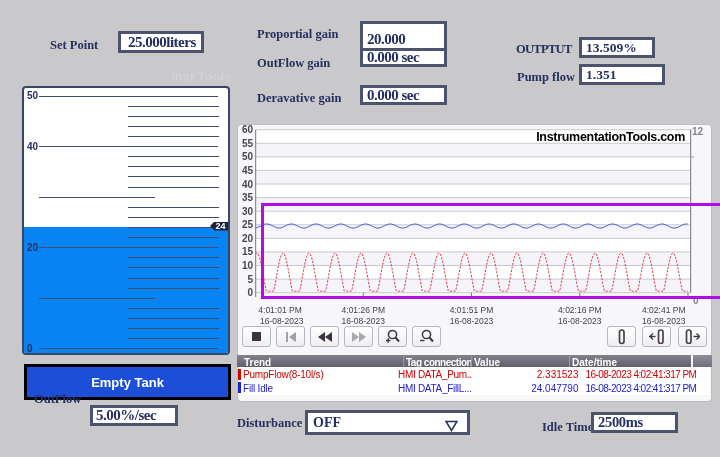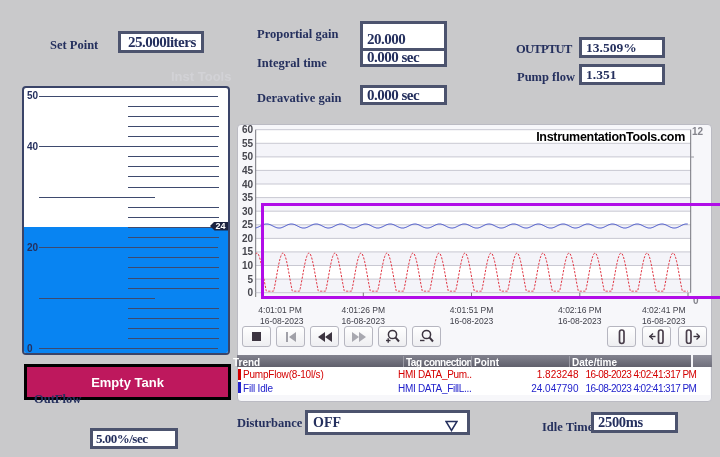--- a/index.html
+++ b/index.html
@@ -14,26 +14,26 @@
 .hc{position:absolute;top:356.5px;color:#fff;font-weight:bold;font-size:10px;white-space:nowrap}
 .cell{position:absolute;font-size:10px;white-space:nowrap}
 </style></head>
 <body>
 <div class="abs" style="left:171px;top:69px;font-size:13px;font-weight:bold;color:#d2d2d6">Inst Tools</div>
 
 <div class="lab" style="left:50px;top:37.5px">Set Point</div>
 <div class="box" style="left:118px;top:31px;width:86px;height:22px">25.000liters</div>
 <div class="lab" style="left:257px;top:26.5px">Proportial gain</div>
 <div class="box" style="left:360px;top:21px;width:87px;height:36px;padding-left:4px">20.000</div>
-<div class="lab" style="left:257px;top:55.5px">Integral time</div>
+<div class="lab" style="left:257px;top:55.5px">OutFlow gain</div>
 <div class="box" style="left:360px;top:48px;width:87px;height:19px;padding-left:4px">0.000 sec</div>
 <div class="lab" style="left:257px;top:91px">Deravative gain</div>
 <div class="box" style="left:360px;top:85px;width:87px;height:20px;padding-left:4px">0.000 sec</div>
 <div class="lab" style="left:516px;top:42px;letter-spacing:-0.7px">OUTPTUT</div>
-<div class="box" style="left:579px;top:37px;width:86px;height:21px;font-size:13.5px;letter-spacing:0;padding-left:4px">13.509%</div>
+<div class="box" style="left:579px;top:37px;width:76px;height:21px;font-size:13.5px;letter-spacing:0;padding-left:4px">13.509%</div>
 <div class="lab" style="left:517px;top:70px">Pump flow</div>
 <div class="box" style="left:579px;top:64px;width:86px;height:21px;font-size:13.5px;letter-spacing:0;padding-left:4px">1.351</div>
 
 <div class="abs" style="left:22px;top:86px;width:208px;height:269px;background:#fff;border:2px solid #3a4468;border-radius:4px;overflow:hidden">
   <div class="abs" style="left:0;top:138.5px;width:204px;height:126.5px;background:#0884f2"></div>
   <div class="tl" style="left:15px;top:260.2px;width:179px"></div>
     <div class="tl" style="left:15px;top:159.2px;width:179px"></div>
     <div class="tl" style="left:15px;top:58.1px;width:179px"></div>
     <div class="tl" style="left:15px;top:7.6px;width:179px"></div>
     <div class="tl" style="left:15px;top:209.7px;width:116px"></div>
@@ -58,24 +58,24 @@
     <div class="tl" style="left:104px;top:37.9px;width:91px"></div>
     <div class="tl" style="left:104px;top:27.8px;width:91px"></div>
     <div class="tl" style="left:104px;top:17.7px;width:91px"></div>
   <div class="tlab" style="top:3.1px">50</div>
     <div class="tlab" style="top:53.6px">40</div>
     <div class="tlab" style="top:154.7px">20</div>
     <div class="tlab" style="top:255.7px">0</div>
 </div>
 <div class="abs" style="left:210px;top:221.5px;width:18px;height:9px;background:#1c2340;color:#fff;font-size:9px;line-height:9px;font-weight:bold;text-align:center;padding-left:3px;clip-path:polygon(0 50%,25% 0,100% 0,100% 100%,25% 100%)">24</div>
 
-<div class="abs" style="left:24px;top:364px;width:207px;height:36px;background:#be185d;border:3px solid #000;color:#fff;font-weight:bold;font-size:13px;display:flex;align-items:center;justify-content:center">Empty Tank</div>
+<div class="abs" style="left:24px;top:364px;width:207px;height:36px;background:#1d4ed8;border:3px solid #000;color:#fff;font-weight:bold;font-size:13px;display:flex;align-items:center;justify-content:center">Empty Tank</div>
 
 <div class="lab" style="left:34px;top:392px">OutFlow</div>
-<div class="box" style="left:90px;top:428px;width:88px;height:21px;font-size:13px;letter-spacing:-0.5px;padding-left:3px">5.00%/sec</div>
+<div class="box" style="left:90px;top:405px;width:88px;height:21px;font-size:15px;letter-spacing:-0.5px;padding-left:3px">5.00%/sec</div>
 <div class="lab" style="left:237px;top:415.5px">Disturbance</div>
 <div class="box" style="left:305px;top:410px;width:165px;height:25px;font-size:14px;letter-spacing:0;padding-left:5px">OFF
   <svg width="13" height="12" style="position:absolute;right:9px;top:7px" viewBox="0 0 13 12">
       <path d="M1 1.5 L12 1.5 L6.5 10.5 Z" fill="none" stroke="#25305e" stroke-width="1.5"></path>
     </svg>
 </div>
 <div class="lab" style="left:542px;top:419.5px">Idle Time</div>
 <div class="box" style="left:591px;top:412px;width:87px;height:21px;font-size:14.5px;letter-spacing:-0.3px;padding-left:4px">2500ms</div>
 
 <div class="abs" style="left:237px;top:124px;width:475px;height:278px;background:#f7f7fa;border:1px solid #bbbbc3;border-radius:4px"></div>
@@ -189,33 +189,33 @@
 <div class="btn" style="left:678px">
     <svg width="15" height="15">
       <rect x="1.5" y="1" width="4.5" height="13.5" rx="2.2" fill="none" stroke="#4a3f4c" stroke-width="1.7"></rect>
       <line x1="8.5" y1="7.5" x2="14.5" y2="7.5" stroke="#3c3440" stroke-width="1.4"></line>
       <path d="M11.5 4.5 L14.5 7.5 L11.5 10.5" fill="none" stroke="#3c3440" stroke-width="1.3"></path>
     </svg>
   </div>
 
 <div class="abs" style="left:237px;top:355px;width:454px;height:12px;background:linear-gradient(#82828e,#60606c)"></div>
 <div class="abs" style="left:692.5px;top:355px;width:19px;height:12px;background:linear-gradient(#8e8e9a,#70707c)"></div>
-<div class="hc" style="left:233px">Trend</div>
+<div class="hc" style="left:244px">Trend</div>
 <div class="hc" style="left:406px;letter-spacing:-0.5px">Tag connection</div>
-<div class="hc" style="left:474px">Point</div>
+<div class="hc" style="left:474px">Value</div>
 <div class="hc" style="left:572px">Date/time</div>
 <div class="abs" style="left:402.5px;top:355.5px;width:1px;height:11px;background:#9a9aa4"></div>
 <div class="abs" style="left:470.5px;top:355.5px;width:1px;height:11px;background:#9a9aa4"></div>
 <div class="abs" style="left:569px;top:355.5px;width:1px;height:11px;background:#9a9aa4"></div>
 
 <div class="abs" style="left:238px;top:367px;width:472px;height:28px;background:#fff"></div>
 <div class="abs" style="left:237.5px;top:368.5px;width:3px;height:11px;background:#d40000"></div>
 <div class="cell" style="left:243px;top:369px;color:#d40000;letter-spacing:-0.2px">PumpFlow(8-10l/s)</div>
 <div class="cell" style="left:398px;top:369px;color:#d40000;letter-spacing:-0.3px">HMI DATA_Pum..</div>
-<div class="cell" style="left:578.5px;top:369px;color:#d40000;transform:translateX(-100%)">1.823248</div>
+<div class="cell" style="left:578.5px;top:369px;color:#d40000;transform:translateX(-100%)">2.331523</div>
 <div class="cell" style="left:585.5px;top:369px;color:#d40000;letter-spacing:-0.55px">16-08-2023 4:02:41:317 PM</div>
 
 <div class="abs" style="left:237.5px;top:382px;width:3px;height:11px;background:#2222cc"></div>
 <div class="cell" style="left:243px;top:382.5px;color:#2222cc;letter-spacing:-0.2px">Fill Idle</div>
 <div class="cell" style="left:398px;top:382.5px;color:#2222cc;letter-spacing:-0.3px">HMI DATA_FillL...</div>
 <div class="cell" style="left:578.5px;top:382.5px;color:#2222cc;transform:translateX(-100%)">24.047790</div>
 <div class="cell" style="left:585.5px;top:382.5px;color:#2222cc;letter-spacing:-0.55px">16-08-2023 4:02:41:317 PM</div>
 
 <div class="abs" style="left:260.5px;top:203px;width:459.5px;height:3px;background:#b10de8"></div>
 <div class="abs" style="left:260.5px;top:296px;width:459.5px;height:3px;background:#b10de8"></div>

